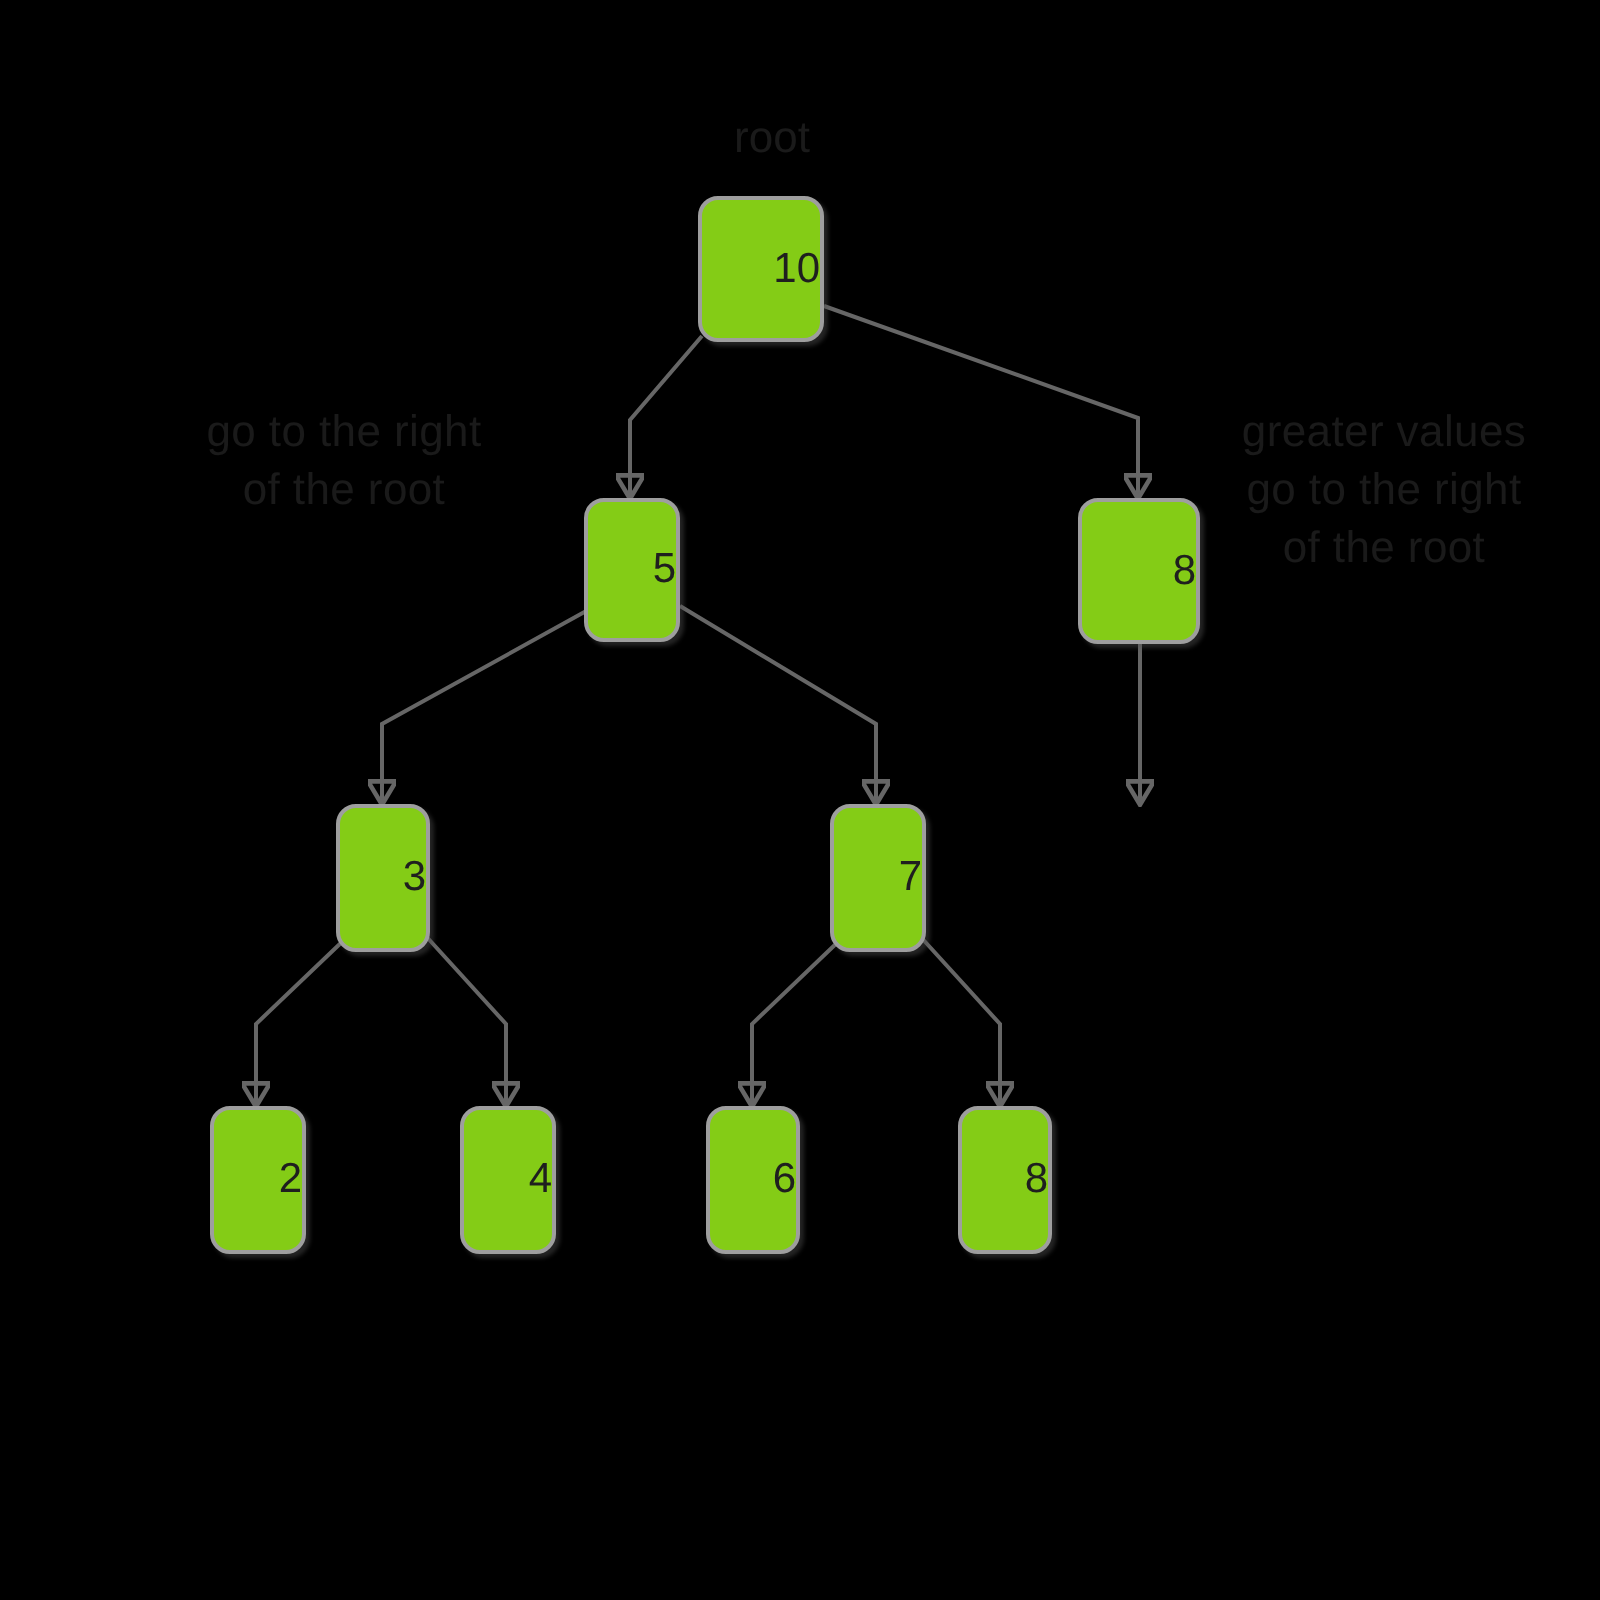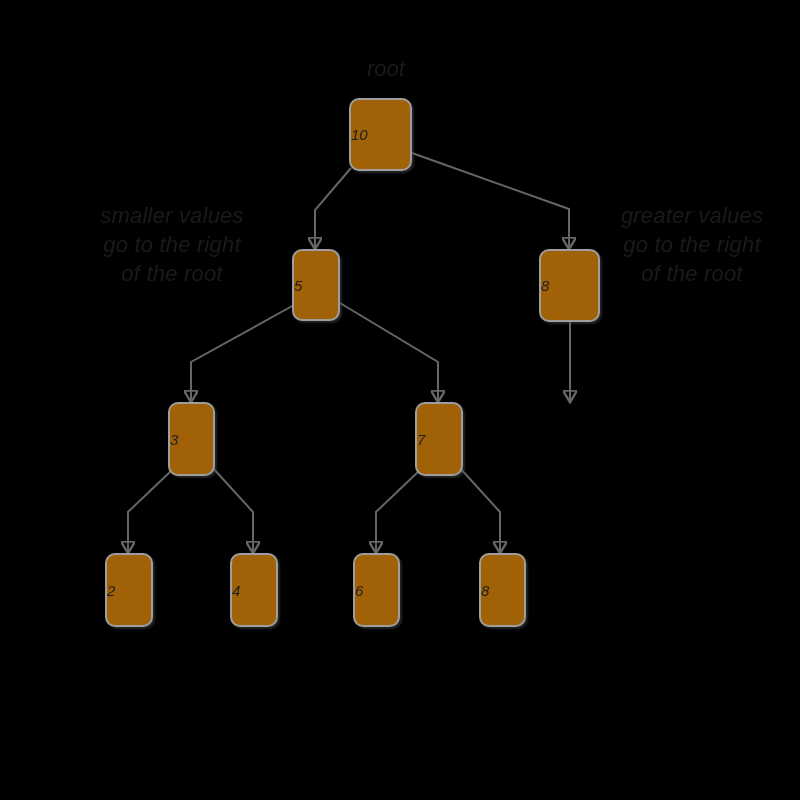--- a/index.html
+++ b/index.html
@@ -1,43 +1,42 @@
 <!DOCTYPE html>
 <html><head>
 <meta charset="utf-8">
 <style>
   html,body{margin:0;padding:0;background:#000;}
   .stage{
     position:relative;width:800px;height:684px;background:#000000;
-    overflow:hidden;font-family:"Liberation Sans",sans-serif;font-style:italic;
+    overflow:hidden;font-family:"Liberation Sans",sans-serif;
   }
   .edges{position:absolute;left:0;top:0;width:800px;height:800px;pointer-events:none;}
   .edges path{fill:none;stroke:#666666;stroke-width:2;}
   .node{
     position:absolute;box-sizing:border-box;
-    background:#a16207;border:2px solid #9e9e9e;border-radius:10px;
-    display:flex;align-items:center;justify-content:flex-start;
-    color:#1f1f1f;font-size:15px;
+    background:#84cc16;border:2px solid #9e9e9e;border-radius:10px;
+    display:flex;align-items:center;justify-content:flex-end;
+    color:#1f1f1f;font-size:21px;
     box-shadow:2px 2px 2px rgba(80,80,80,0.45);
   }
   .faint{
     position:absolute;color:#1a1a1a;font-size:22px;line-height:29px;
     text-align:center;letter-spacing:0.2px;
   }
   .root-label{position:absolute;color:#1a1a1a;font-size:22px;text-align:center;}
 </style>
 </head>
 <body>
 
 <div class="stage">
 
   <div class="root-label" style="left:336px;top:56px;width:100px;">root</div>
 
   <div class="faint" style="left:62px;top:201px;width:220px;">
-    <div>smaller values</div>
     <div>go to the right</div>
     <div>of the root</div>
   </div>
 
   <div class="faint" style="left:582px;top:201px;width:220px;">
     <div>greater values</div>
     <div>go to the right</div>
     <div>of the root</div>
   </div>
 

